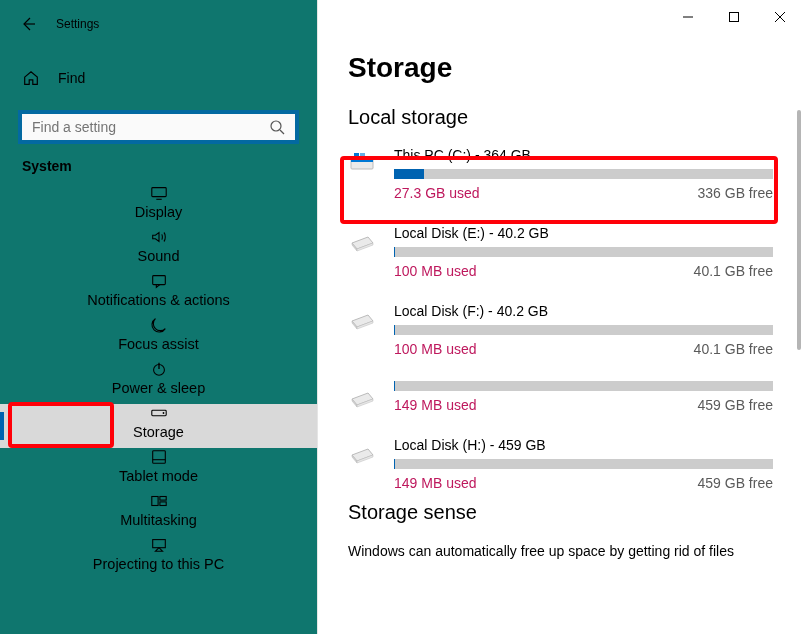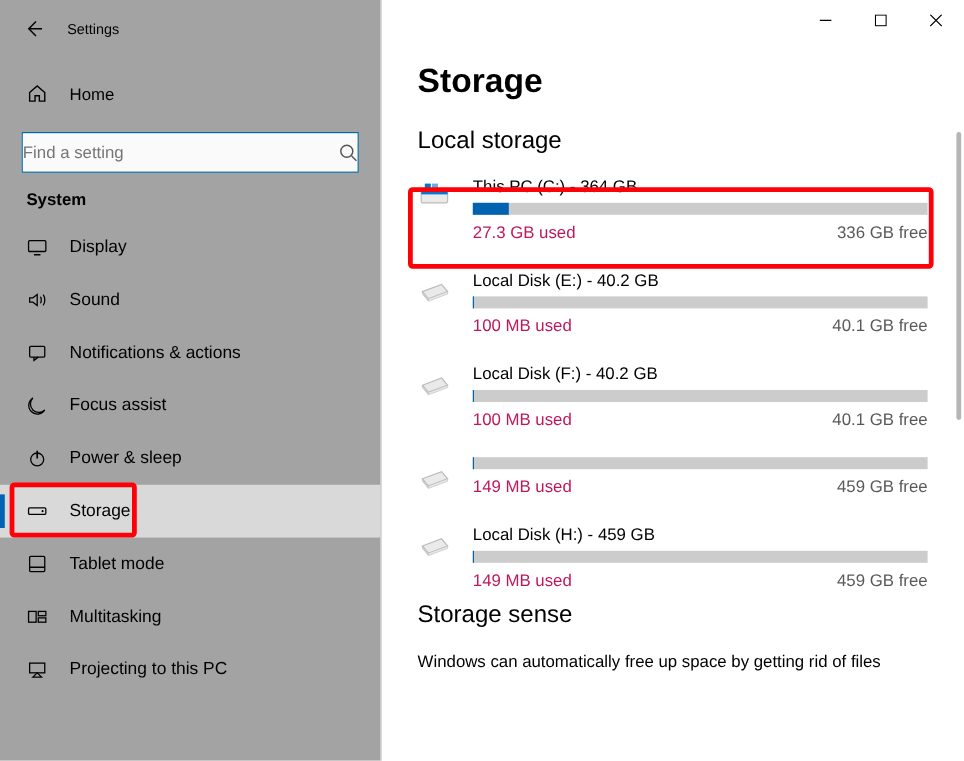--- a/index.html
+++ b/index.html
@@ -9,21 +9,21 @@
     color: #000;
     background: #fff;
     width: 803px;
     height: 634px;
     overflow: hidden;
     position: relative;
   }
   .window { display: flex; height: 100%; }
   .sidebar {
     width: 318px;
-    background: #a3a3a3;
+    background: #0f766e;
     border-right: 1px solid #e5e5e5;
     display: flex;
     flex-direction: column;
     padding-top: 6px;
   }
   .titlebar {
     display: flex;
     align-items: center;
     height: 36px;
     padding: 0 12px 0 18px;
@@ -41,46 +41,47 @@
     height: 44px;
     padding: 0 22px;
     cursor: pointer;
     gap: 18px;
     margin-top: 14px;
   }
   .search-wrap { padding: 10px 18px 14px 18px; }
   .search {
     width: 100%;
     height: 34px;
-    border: 1px solid #0369a1;
+    border: 4px solid #0369a1;
     background: #fafafa;
     display: flex; align-items: center;
-    padding: 0 0;
+    padding: 0 10px;
   }
   .search input {
     flex: 1;
     border: none;
     background: transparent;
     outline: none;
     font-size: 14px;
     color: #555;
   }
   .section-label {
     font-weight: 700;
     font-size: 14px;
     padding: 0 22px 10px 22px;
   }
   .nav { display: flex; flex-direction: column; }
   .nav-item {
     display: flex; align-items: center;
     height: 44px;
     padding: 0 22px;
-    gap: 18px;
+    gap: 2px;
     cursor: pointer;
     position: relative;
+    flex-direction: column;
   }
   .nav-item.selected { background: #d9d9d9; }
   .nav-item.selected::before {
     content: "";
     position: absolute;
     left: 0; top: 8px; bottom: 8px;
     width: 4px;
     background: #0063b1;
   }
   .nav-item .icon { width: 18px; height: 18px; display:inline-flex; align-items:center; justify-content:center; color:#000; flex-shrink:0; }
@@ -163,21 +164,21 @@
       </span>
       <span class="title">Settings</span>
     </div>
 
     <div class="home-row">
       <span class="icon">
         <svg width="18" height="18" viewBox="0 0 20 20">
             <path d="M3 9 L10 3 L17 9 V17 H12 V12 H8 V17 H3 Z" fill="none" stroke="#000" stroke-width="1.3"></path>
           </svg>
       </span>
-      <span class="label">Home</span>
+      <span class="label">Find</span>
     </div>
 
     <div class="search-wrap">
       <div class="search">
         <input type="text" placeholder="Find a setting" style="">
         <span>
           <svg width="16" height="16" viewBox="0 0 16 16">
               <circle cx="7" cy="7" r="5" fill="none" stroke="#555" stroke-width="1.2"></circle>
               <path d="M11 11 L15 15" stroke="#555" stroke-width="1.2"></path>
             </svg>

